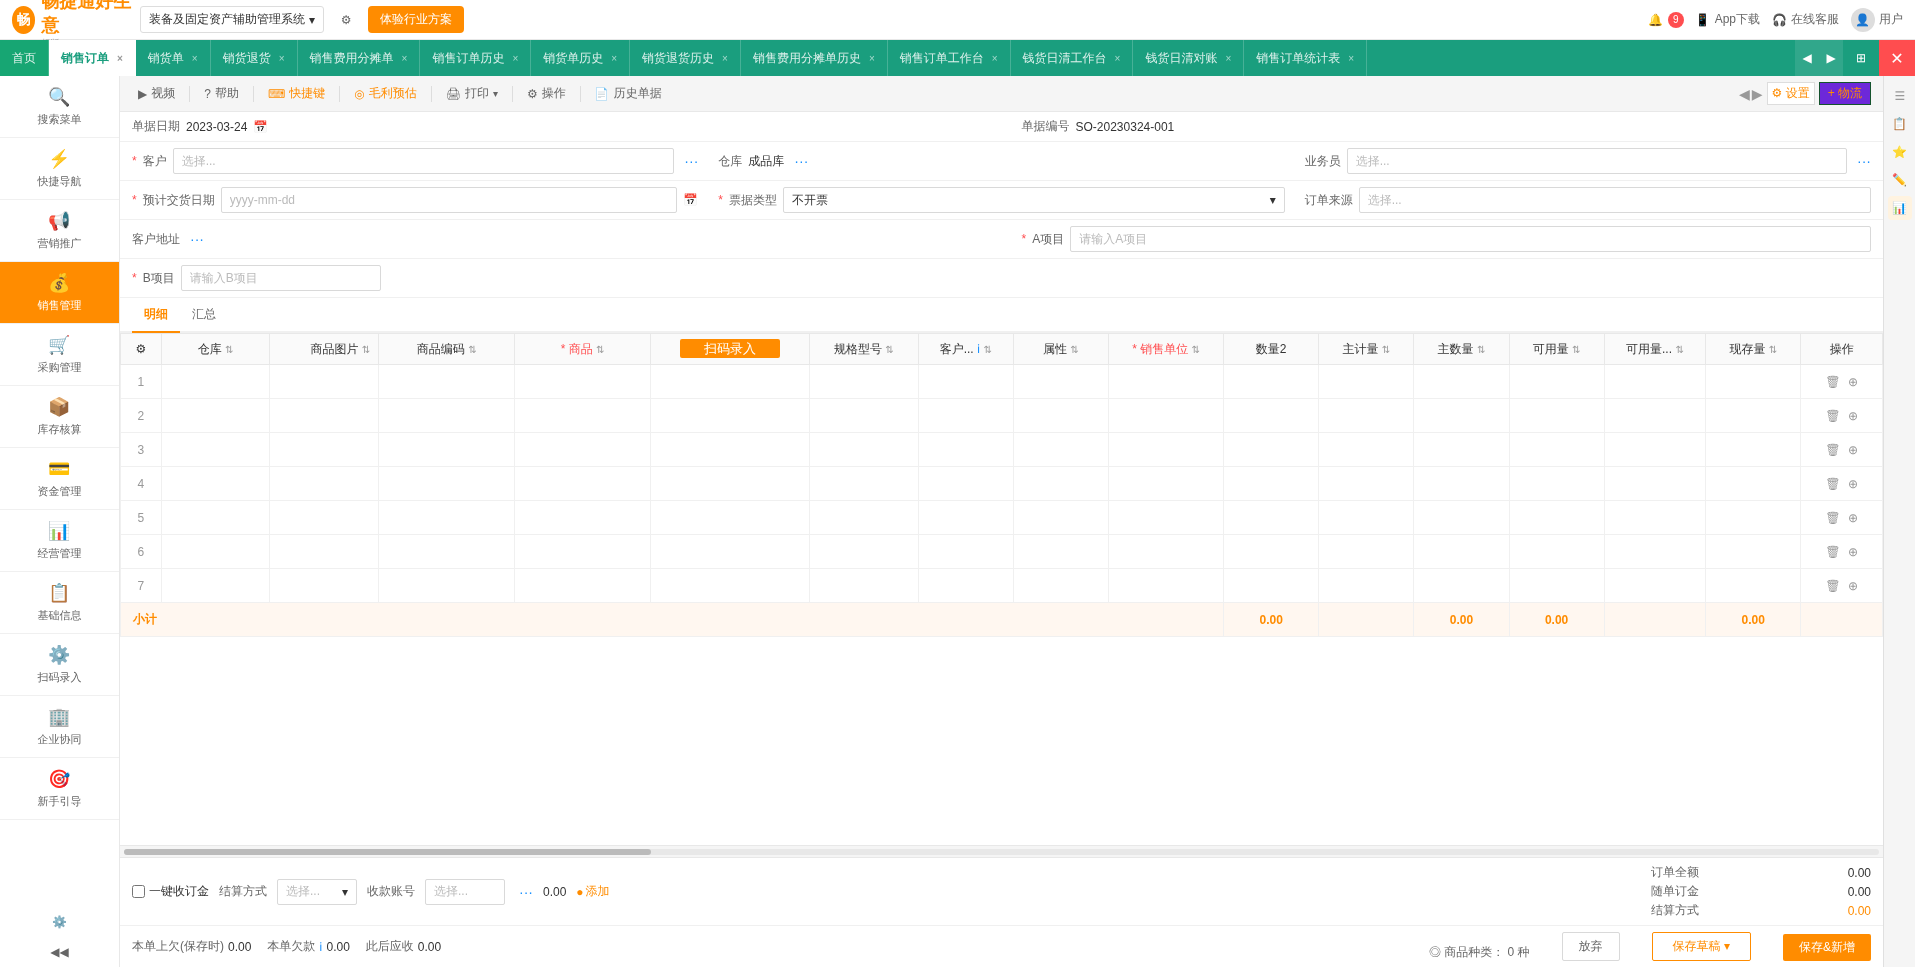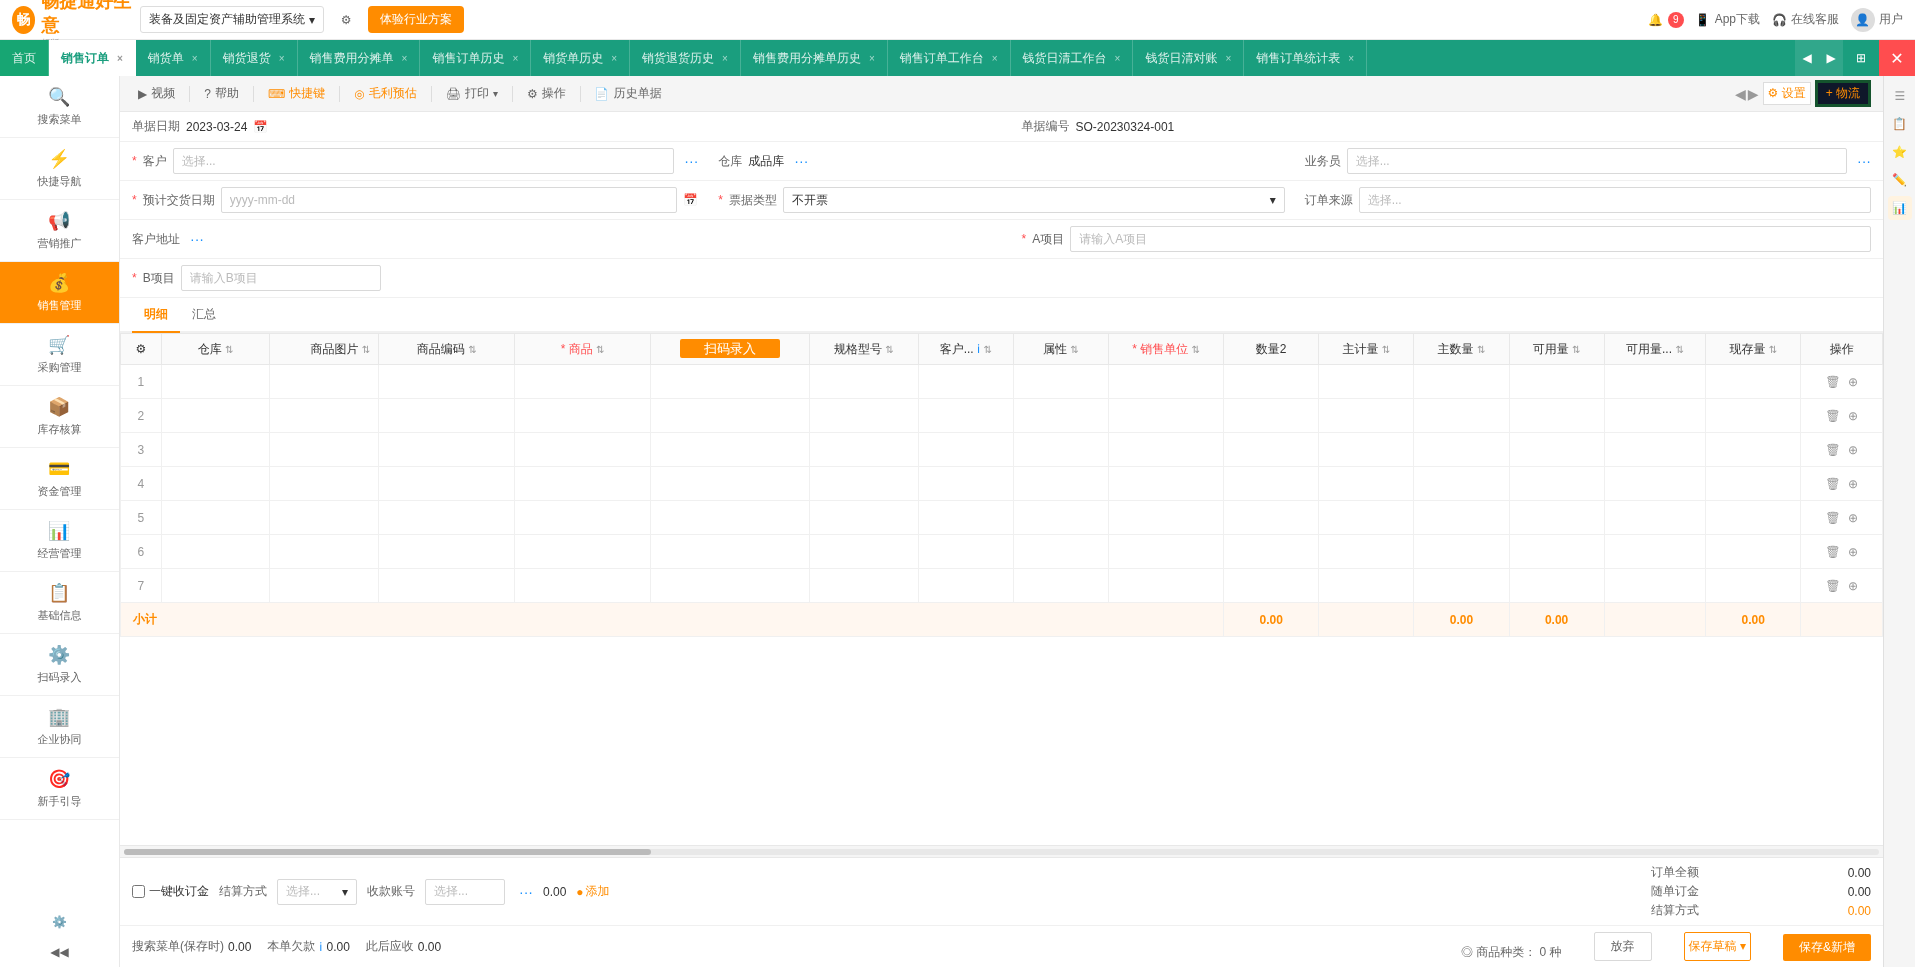--- a/index.html
+++ b/index.html
@@ -75,21 +75,21 @@
     .data-table th { background: #fafafa; border: 1px solid #e8e8e8; padding: 6px 8px; text-align: center; color: #333; font-weight: normal; white-space: nowrap; position: sticky; top: 0; z-index: 1; }
     .data-table td { border: 1px solid #f0f0f0; padding: 6px 8px; text-align: center; height: 34px; }
     .row-num { color: #999; width: 30px; }
     .scan-btn { background: #ff8c00; color: white; padding: 2px 24px; border-radius: 2px; font-size: 13px; cursor: pointer; }
 
     
     .summary-row td { background: #fff7f0; color: #ff8c00; font-weight: bold; }
     .bottom-stat { display: flex; align-items: center; gap: 4px; color: #666; }
     .bottom-stat-value { color: #333; }
     .btn-discard { border: 1px solid #d9d9d9; background: white; padding: 5px 16px; border-radius: 2px; cursor: pointer; color: #666; font-size: 12px; }
-    .btn-save-draft { border: 1px solid #ff8c00; background: white; color: #ff8c00; padding: 5px 4px; border-radius: 2px; cursor: pointer; font-size: 12px; }
+    .btn-save-draft { border: 1px solid #ff8c00; background: white; color: #ff8c00; padding: 5px 20px; border-radius: 2px; cursor: pointer; font-size: 12px; }
     .btn-save-new { background: #ff8c00; color: white; padding: 5px 16px; border-radius: 2px; border: none; cursor: pointer; font-size: 12px; }
     .product-count { color: #666; }
 
     
     .scrollbar-area { height: 12px; background: #f5f5f5; border-top: 1px solid #e8e8e8; display: flex; align-items: center; padding: 0 4px; }
     .scrollbar-track { flex: 1; height: 6px; background: #e8e8e8; border-radius: 3px; position: relative; }
     .scrollbar-thumb { width: 30%; height: 100%; background: #bbb; border-radius: 3px; }
     .order-line { display: flex; justify-content: space-between; align-items: center; width: 220px; }
     .order-line-label { color: #666; font-size: 12px; }
     .order-line-value { color: #333; font-size: 12px; }
@@ -319,21 +319,21 @@
       </div>
       <div style="display:flex; align-items:center; margin-left:auto; gap:4px;">
         <div style="display:flex; gap:2px;">
           <div style="cursor:pointer;color:#999;font-size:14px;">◀</div>
           <div style="cursor:pointer;color:#999;font-size:14px;">▶</div>
         </div>
         <div style="display:flex;gap:4px;align-items:center;">
           <div style="cursor:pointer;color:#ff8c00;border:1px solid #ddd;padding:2px 4px;font-size:12px;background:white;">
             <span>⚙ 设置</span>
           </div>
-          <div style="cursor:pointer;color:#ff8c00;border:3px solid #14532d;padding:2px 8px;font-size:12px;background:#0f172a;">
+          <div style="cursor:pointer;color:#ff8c00;border:1px solid #14532d;padding:2px 8px;font-size:12px;background:#6d28d9;">
             <span>+ 物流</span>
           </div>
         </div>
       </div>
     </div>
 
     <div class="form-area">
 
       <div class="fields-row">
         <div class="field-group">
@@ -690,21 +690,21 @@
             </div>
             <div class="order-line">
               <span class="order-line-label">结算方式</span>
               <span class="order-line-value orange">0.00</span>
             </div>
           </div>
         </div>
 
         <div class="final-bar">
           <div class="bottom-stat">
-            <span>搜索菜单(保存时)</span>
+            <span>本单上欠(保存时)</span>
             <span class="bottom-stat-value">0.00</span>
           </div>
           <div class="bottom-stat">
             <span>本单欠款</span>
             <span style="color:#1890ff;">ℹ</span>
             <span class="bottom-stat-value">0.00</span>
           </div>
           <div class="bottom-stat">
             <span>此后应收</span>
             <span class="bottom-stat-value">0.00</span>

